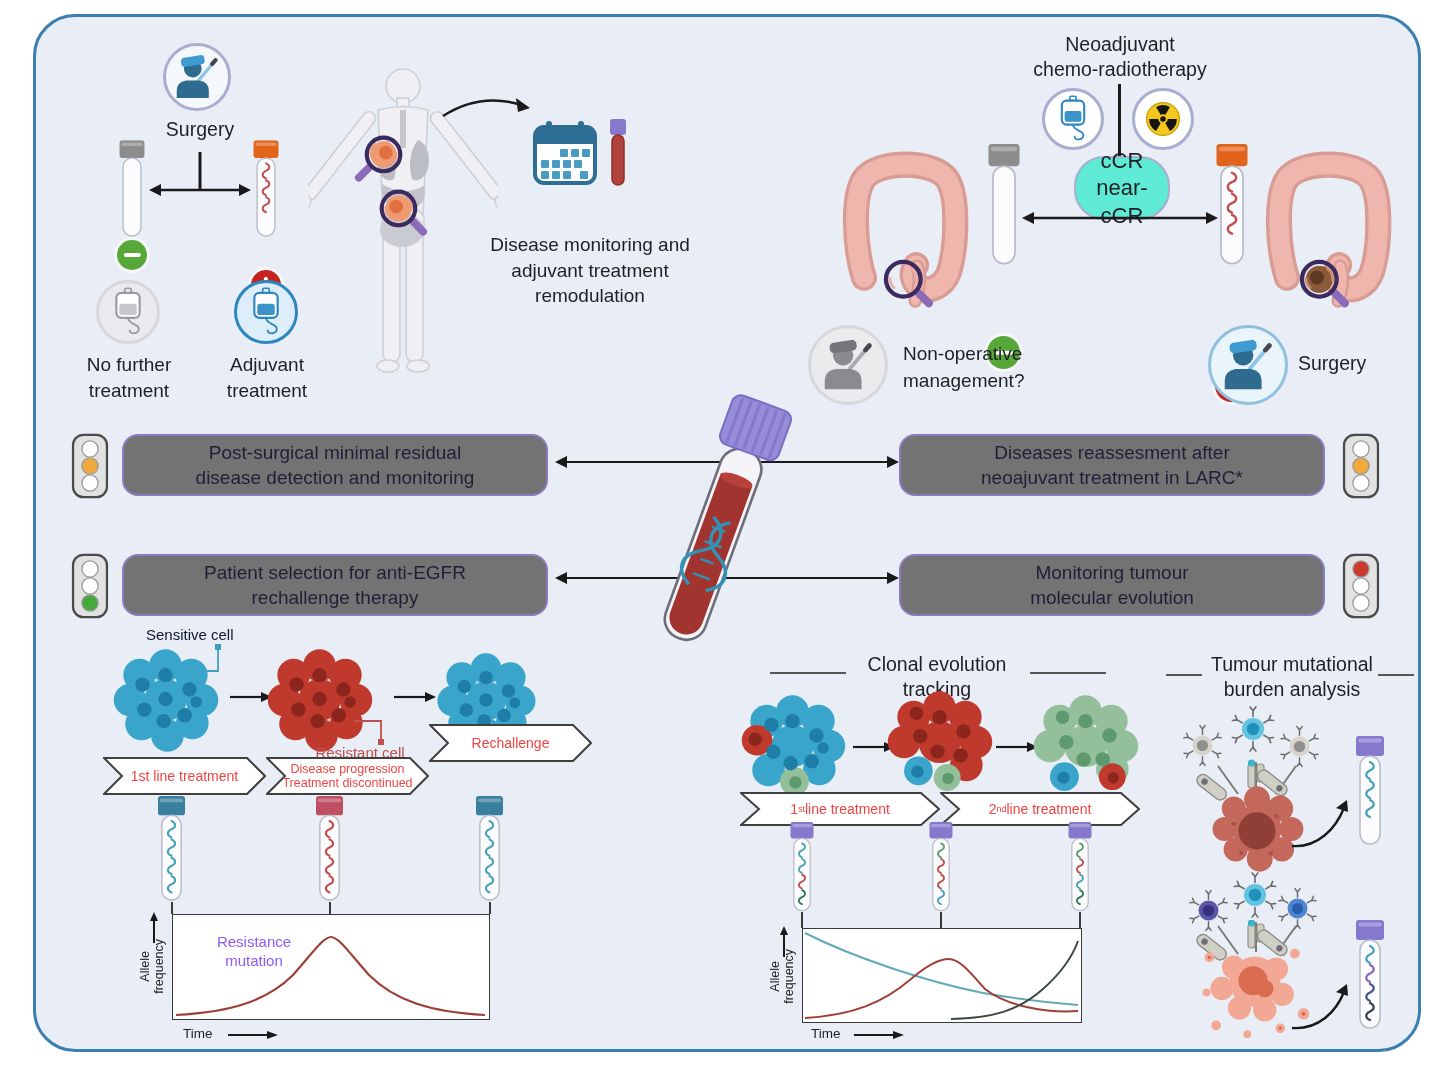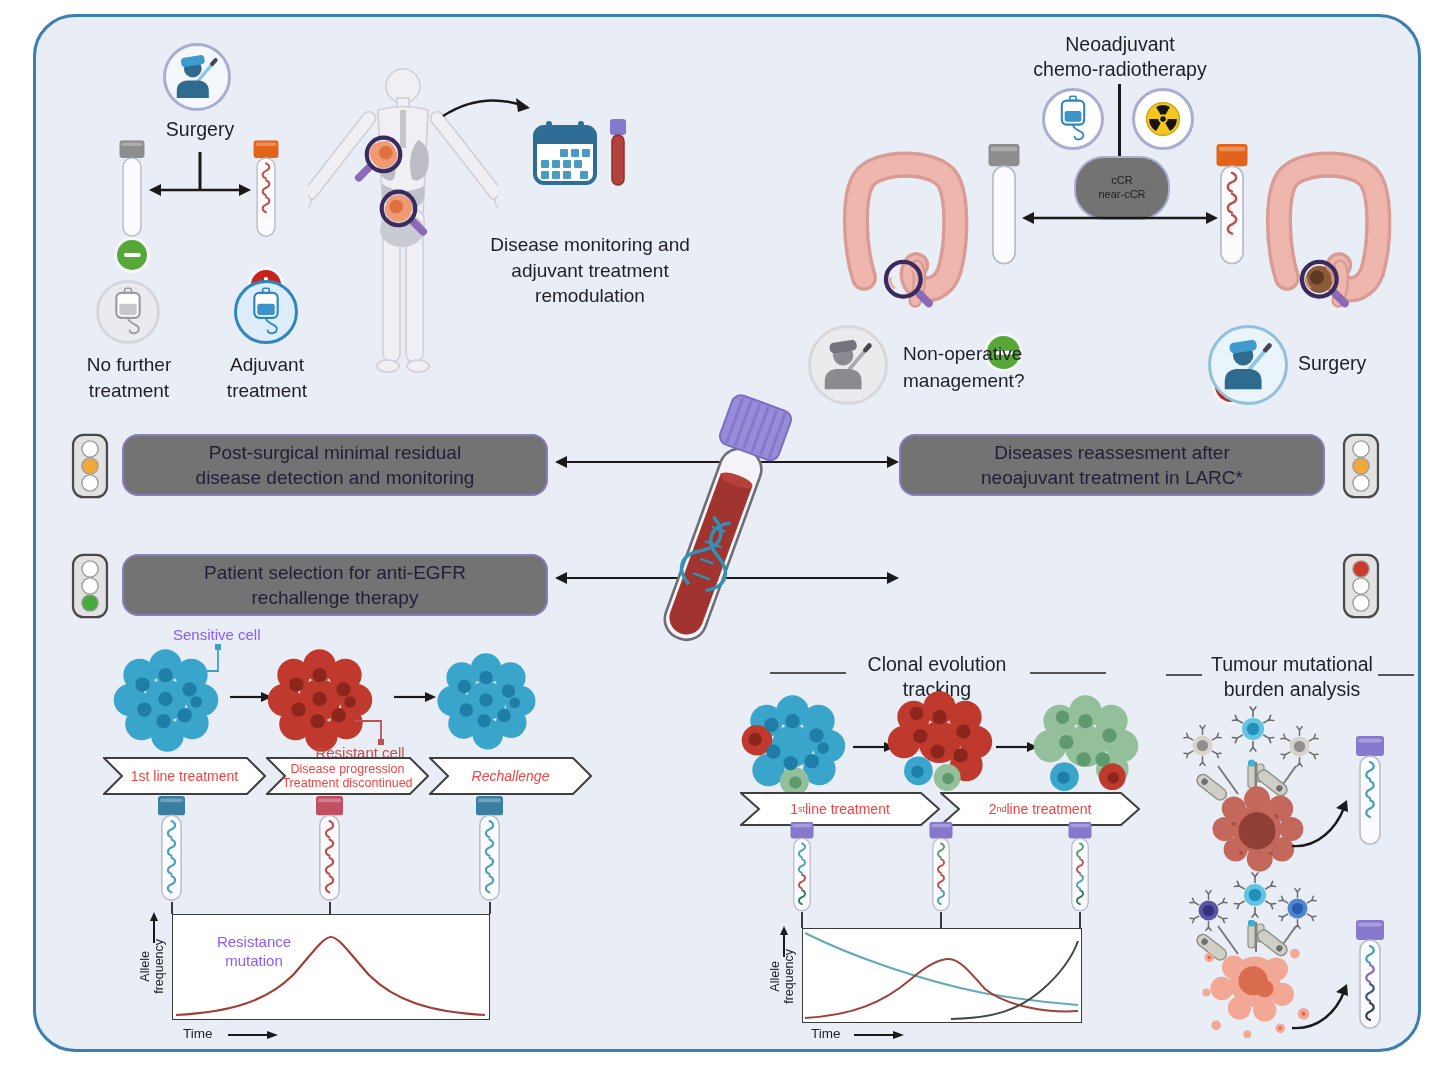--- a/index.html
+++ b/index.html
@@ -225,22 +225,22 @@
   <div class="abs badge-circle" style="left:1132px;top:88px;width:62px;height:62px;border:3px solid #a9aed0;background:#fff;">
     <svg width="52" height="52" viewBox="0 0 60 60">
       <circle cx="30" cy="30" r="19" fill="#f3c71d" stroke="#caa10e" stroke-width="1.5"></circle>
       <path d="M27.25,25.24 L22,16.14 A16,16 0 0 1 38,16.14 L32.75,25.24 A5.5,5.5 0 0 0 27.25,25.24 Z" fill="#151515"></path>
       <path d="M35.5,30 L46,30 A16,16 0 0 1 38,43.86 L32.75,34.76 A5.5,5.5 0 0 0 35.5,30 Z" fill="#151515"></path>
       <path d="M27.25,34.76 L22,43.86 A16,16 0 0 1 14,30 L24.5,30 A5.5,5.5 0 0 0 27.25,34.76 Z" fill="#151515"></path>
       <circle cx="30" cy="30" r="3.2" fill="#151515"></circle>
     </svg>
   </div>
 
-  <div class="abs t center" style="left:1074px;top:156px;width:92px;height:60px;background:#737373;border:2.5px solid #a9aed0;border-radius:30px;
-       display:flex;align-items:center;justify-content:center;font-size:11px;line-height:1.25;">cCR
+  <div class="abs t center" style="left:1074px;top:156px;width:92px;height:60px;background:#5eead4;border:2.5px solid #a9aed0;border-radius:30px;
+       display:flex;align-items:center;justify-content:center;font-size:22px;line-height:1.25;">cCR
 near-cCR</div>
 
   <svg class="abs" style="left:1018px;top:206px;" width="204" height="24">
     <line x1="10" y1="12" x2="194" y2="12" stroke="#1a1a1a" stroke-width="2.4"></line>
     <polygon points="4,12 16,6 16,18" fill="#1a1a1a"></polygon>
     <polygon points="200,12 188,6 188,18" fill="#1a1a1a"></polygon>
   </svg>
 
   <svg class="abs" style="left:833px;top:138px;" width="145" height="175" viewBox="0 0 150 180">
       <use href="#sym-colon"></use>
@@ -306,40 +306,42 @@
   <svg class="abs" style="left:1342px;top:433px;--l2:#f2a93b;" width="38" height="66" viewBox="0 0 40 70">
       <use href="#sym-tl"></use>
     </svg>
 
   <svg class="abs" style="left:71px;top:553px;--l3:#45a93c;" width="38" height="66" viewBox="0 0 40 70">
       <use href="#sym-tl"></use>
     </svg>
   <div class="abs appbox" style="left:122px;top:554px;width:426px;height:62px;">Patient selection for anti-EGFR
 rechallenge therapy</div>
 
+  <div class="abs appbox" style="left:899px;top:554px;width:426px;height:62px;">Monitoring tumour
+molecular evolution</div>
   <svg class="abs" style="left:1342px;top:553px;--l1:#cc3a2e;" width="38" height="66" viewBox="0 0 40 70">
       <use href="#sym-tl"></use>
     </svg>
 
   <svg class="abs" style="left:628px;top:392px;" width="190" height="276" viewBox="0 0 190 276">
     <g transform="rotate(20 95 125)">
       <rect x="74" y="54" width="42" height="200" rx="20" fill="#f3f3f8" stroke="#6d6d78" stroke-width="2.6"></rect>
       <path d="M78,86 h34 v146 a17,17 0 0 1 -34,0 z" fill="#a23430"></path>
       <ellipse cx="95" cy="86" rx="17" ry="5.5" fill="#b8403a"></ellipse>
       <g stroke="#2f93b8" fill="none">
         <path d="M86,128 c18,10 18,26 0,36 c-18,10 -18,26 0,36" stroke-width="3.4"></path>
         <path d="M104,128 c-18,10 -18,26 0,36 c18,10 18,26 0,36" stroke-width="3.4"></path>
         <path d="M88,138 h14 M86,154 h18 M88,172 h14 M86,188 h18" stroke-width="2.4"></path>
       </g>
       <rect x="64" y="4" width="62" height="52" rx="9" fill="#988cd8" stroke="#7a6cc2" stroke-width="2"></rect>
       <path d="M73,6 v48 M82,6 v48 M91,6 v48 M100,6 v48 M109,6 v48 M118,6 v48" stroke="#8478cc" stroke-width="3"></path>
     </g>
   </svg>
 
-  <div class="abs" style="left:146px;top:626px;width:110px;font-size:15px;color:#8b5cf6;margin-left:27px;">Sensitive cell</div>
+  <div class="abs" style="left:146px;top:626px;width:110px;font-size:15px;color:#0f172a;">Sensitive cell</div>
   <svg class="abs" style="left:192px;top:644px;" width="44" height="40">
     <rect x="23" y="0" width="6" height="6" fill="#3f9fbe"></rect>
     <path d="M26,5 V27 H8" fill="none" stroke="#3f9fbe" stroke-width="1.8"></path>
   </svg>
 
   <svg class="abs" style="left:108px;top:645px;" width="115" height="110" viewBox="0 0 120 112">
     <g fill="#3aa5cb">
       <circle cx="60" cy="20" r="17"></circle>
         <circle cx="87" cy="30" r="17"></circle>
         <circle cx="98" cy="56" r="17"></circle>
@@ -430,21 +432,21 @@
       </svg>
     <div class="chevlabel">1st line treatment</div>
   </div>
   <div class="chevwrap" style="left:266px;top:757px;width:163px;height:38px;">
     <svg width="163" height="38">
         <polygon points="1,1 144,1 162,19 144,37 1,37 19,19" fill="#fff" stroke="#3f3f3f" stroke-width="2"></polygon>
       </svg>
     <div class="chevlabel" style="font-size:12.5px;">Disease progression
 Treatment discontinued</div>
   </div>
-  <div class="chevwrap" style="left:429px;top:757px;width:163px;height:38px;font-style:italic;">
+  <div class="chevwrap" style="left:429px;top:724px;width:163px;height:38px;">
     <svg width="163" height="38">
         <polygon points="1,1 144,1 162,19 144,37 1,37 19,19" fill="#fff" stroke="#3f3f3f" stroke-width="2"></polygon>
       </svg>
     <div class="chevlabel">Rechallenge</div>
   </div>
 
   <svg class="abs" style="left:154px;top:796px;--cap:#3a7fa0;--d1:#4aa3b8;--d2:#4aa3b8;--d3:#4aa3b8;--d4:#4aa3b8;" width="35" height="108" viewBox="0 0 36 112">
       <use href="#sym-tube"></use>
     </svg>
   <svg class="abs" style="left:312px;top:796px;--cap:#bf4f63;--d1:#c0504d;--d2:#c0504d;--d3:#c0504d;--d4:#c0504d;" width="35" height="108" viewBox="0 0 36 112">

